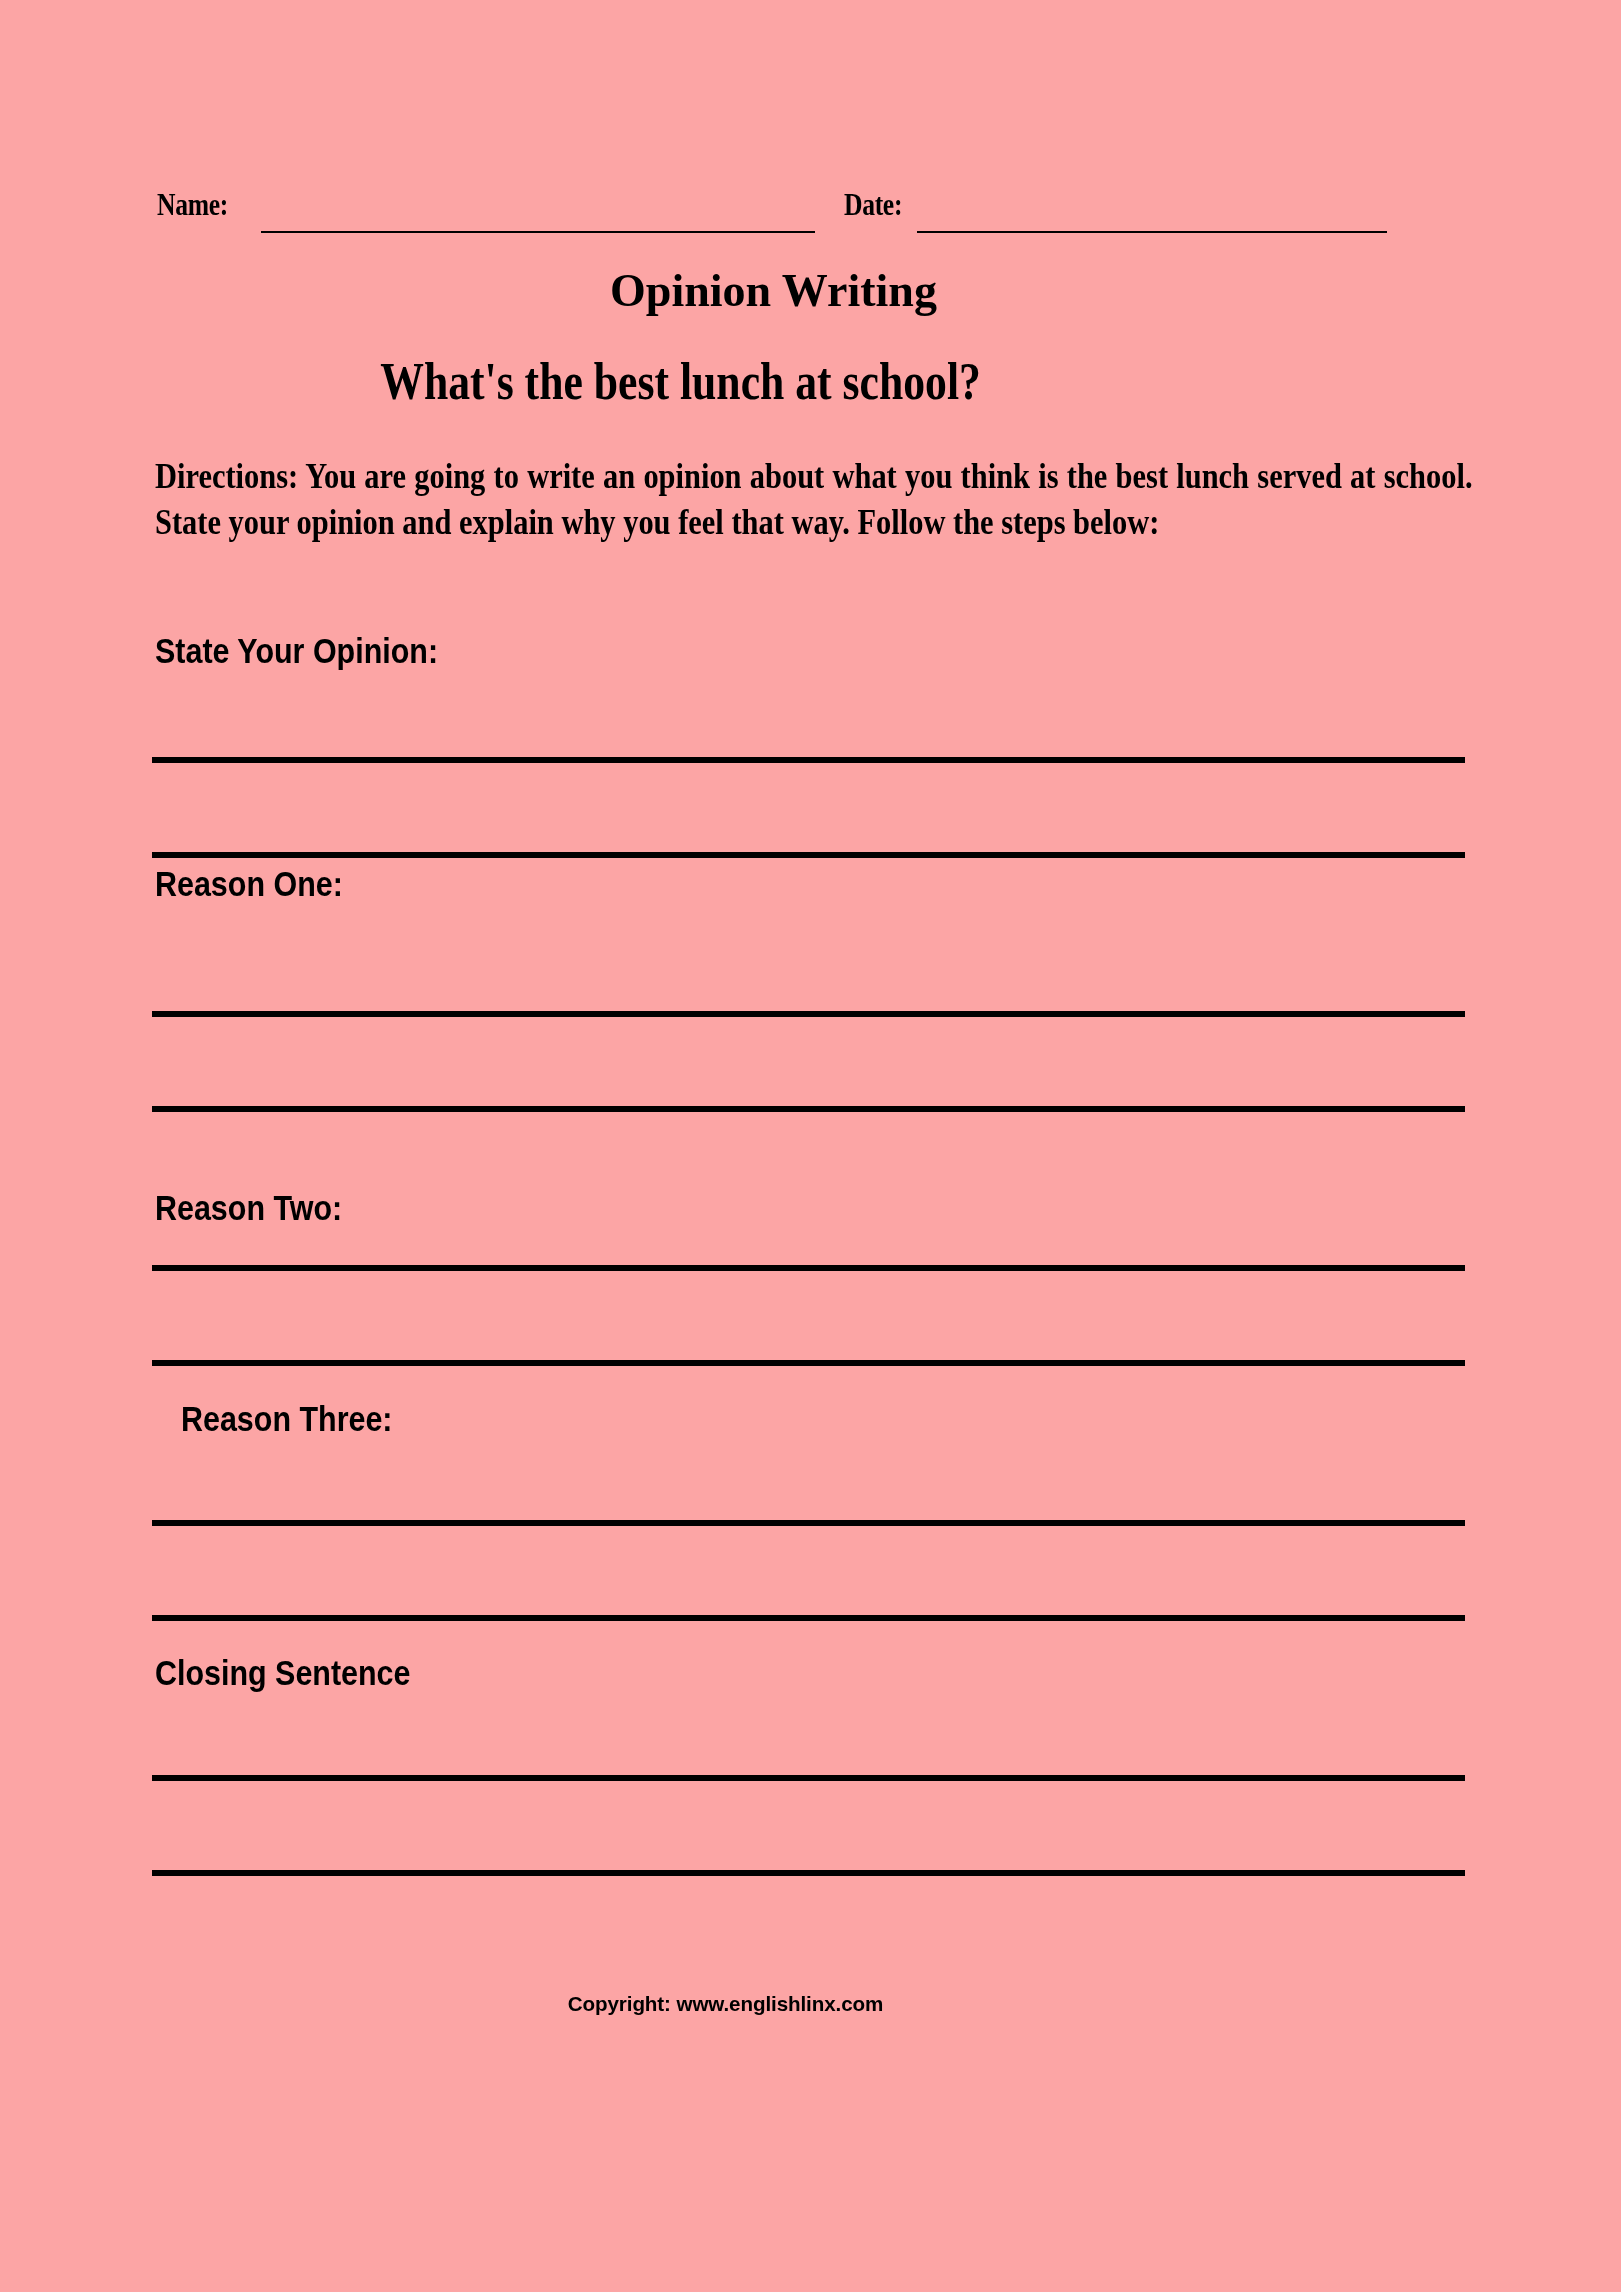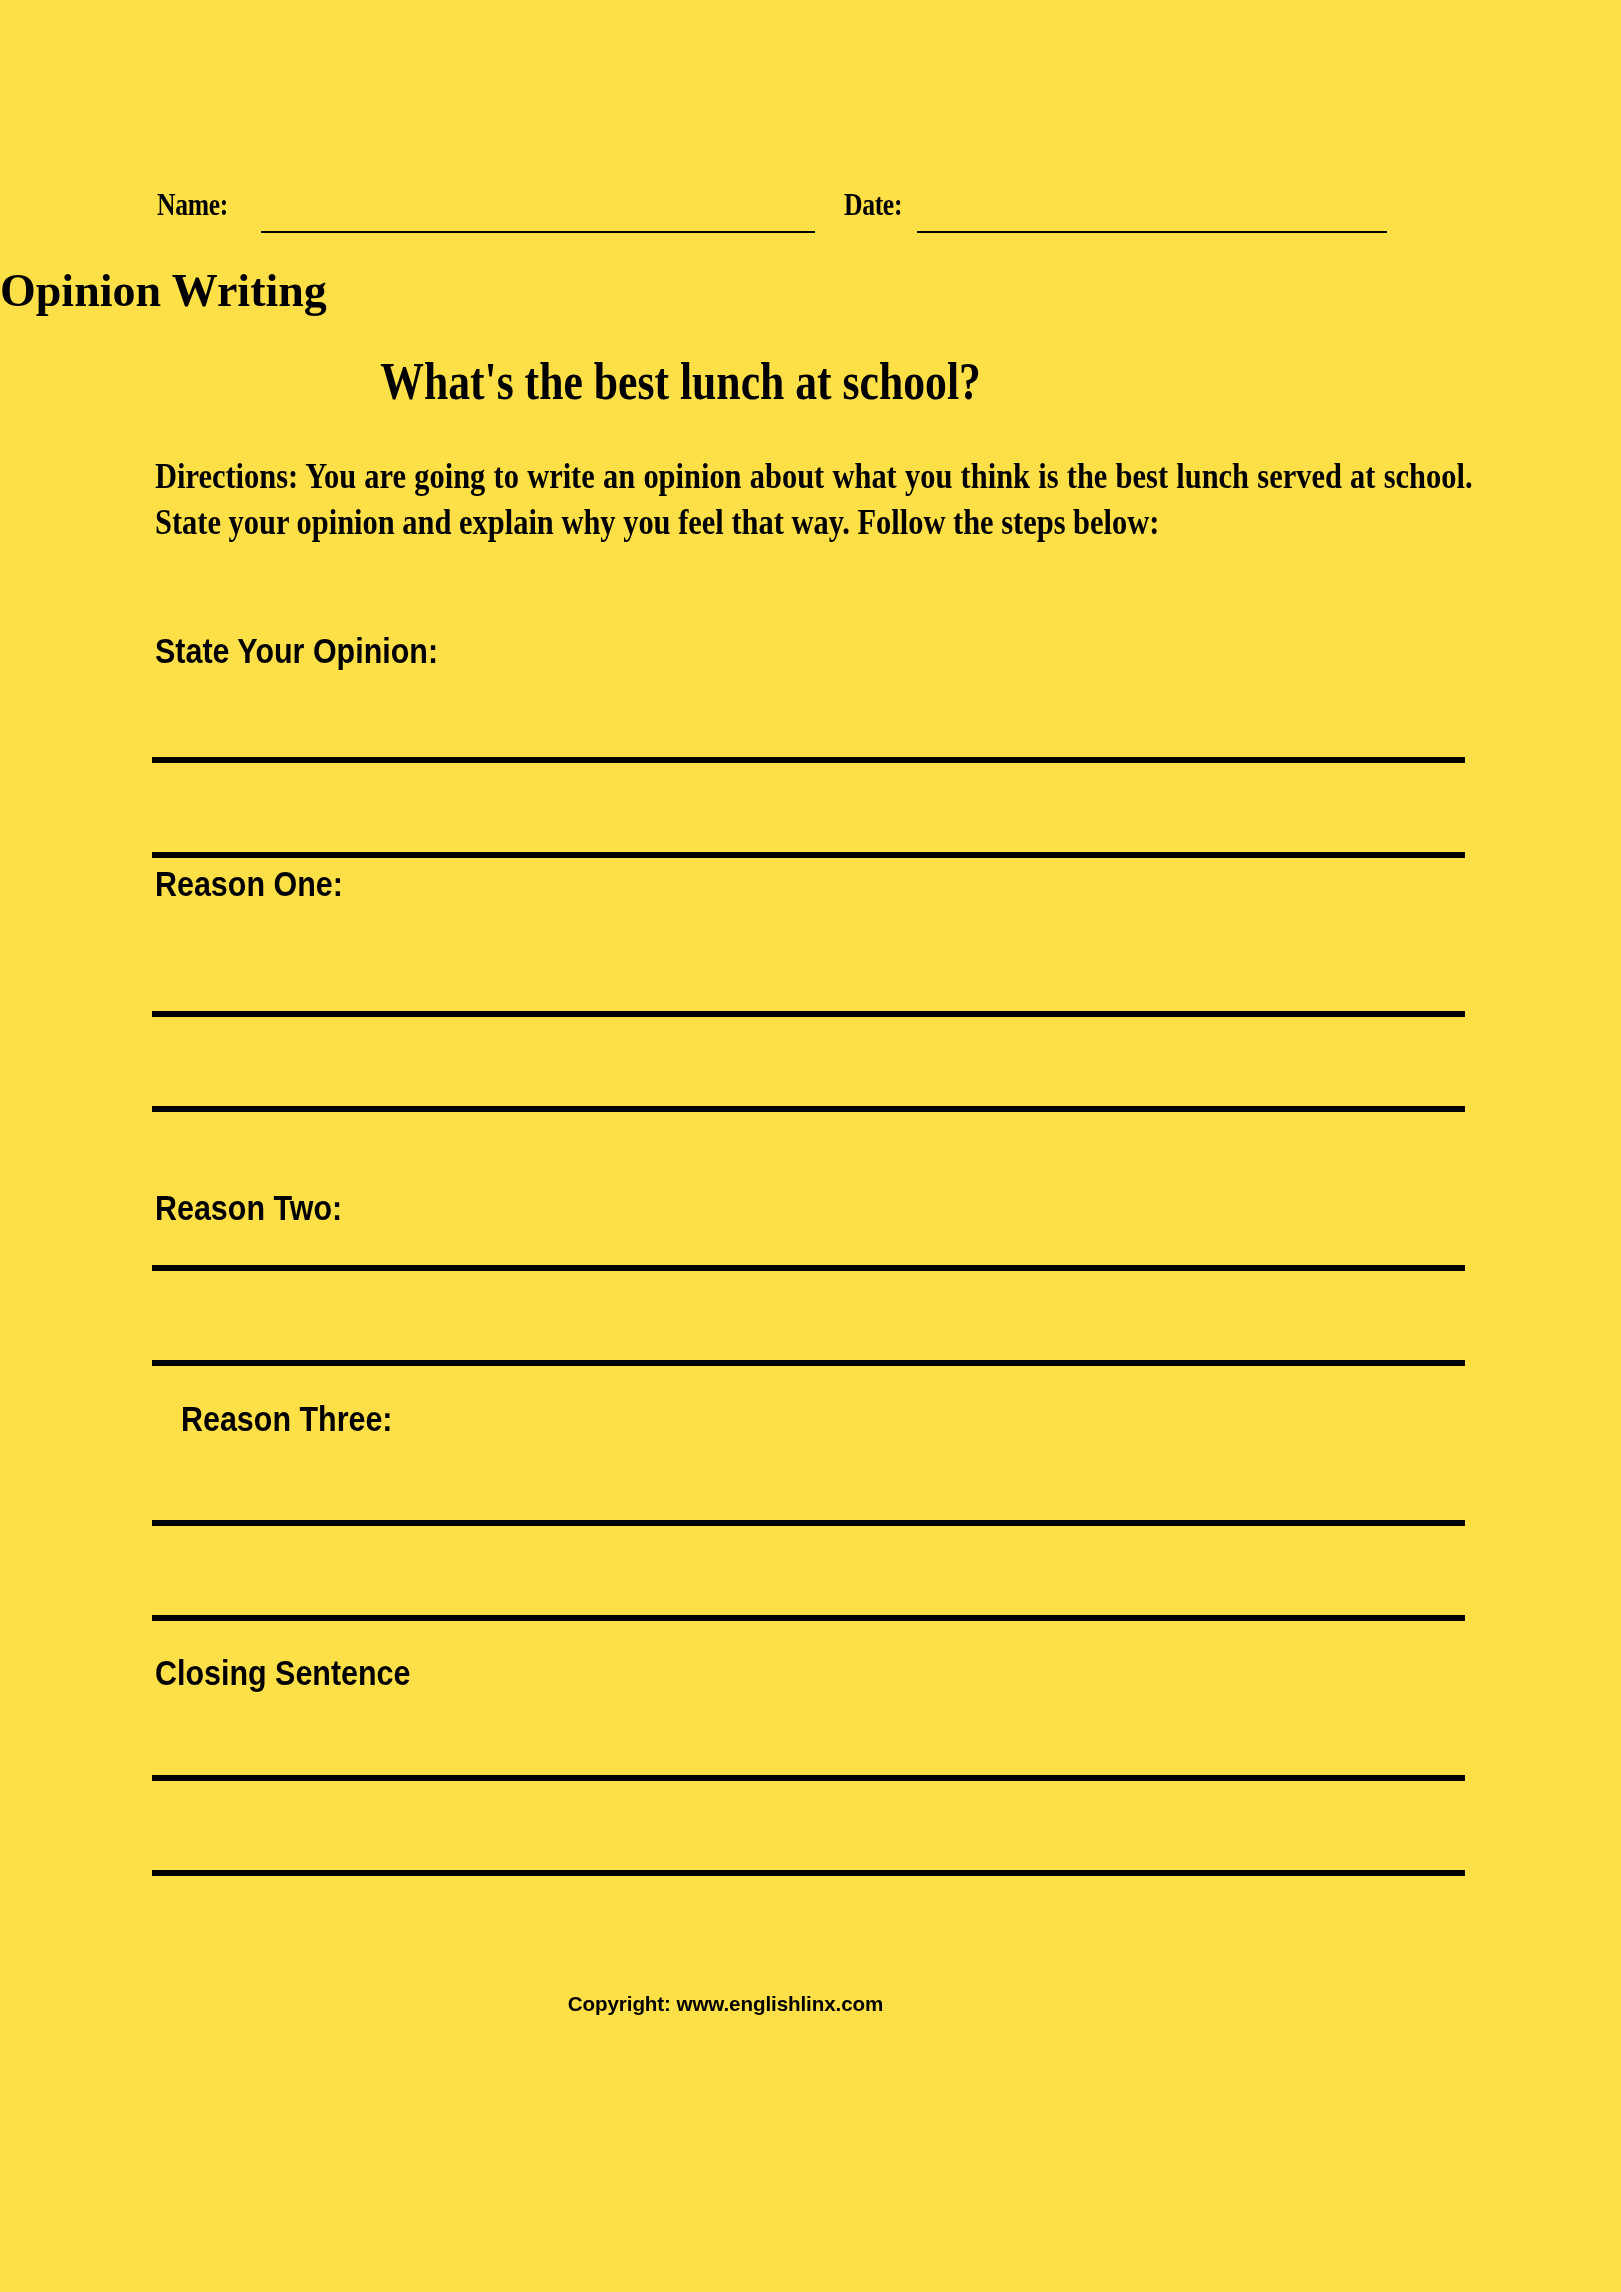--- a/index.html
+++ b/index.html
@@ -6,21 +6,21 @@
   html, body {
     margin: 0;
     padding: 0;
     background: #ffffff;
   }
 
   .page {
     position: relative;
     width: 1621px;
     height: 2293px;
-    background: #fde047;
+    background: #fca5a5;
     margin: 0 auto;
     overflow: hidden;
     font-family: "Liberation Serif", "DejaVu Serif", serif;
     color: #000000;
   }
 
   
   .namedate-row {
     position: absolute;
     left: 157px;
@@ -53,20 +53,21 @@
   .rule.date-rule   { width: 470px; margin-left: 0px; }
 
   .gap-between { width: 29px; }
 
   
   .title-main {
     position: absolute;
     left: 0;
     top: 267px;
     width: 1547px;
+    text-align: center;
     font-family: "Liberation Serif", "DejaVu Serif", serif;
     font-weight: bold;
     font-size: 46px;
     line-height: 1.05;
     letter-spacing: 0px;
   }
 
   .title-sub {
     position: absolute;
     left: 0;

